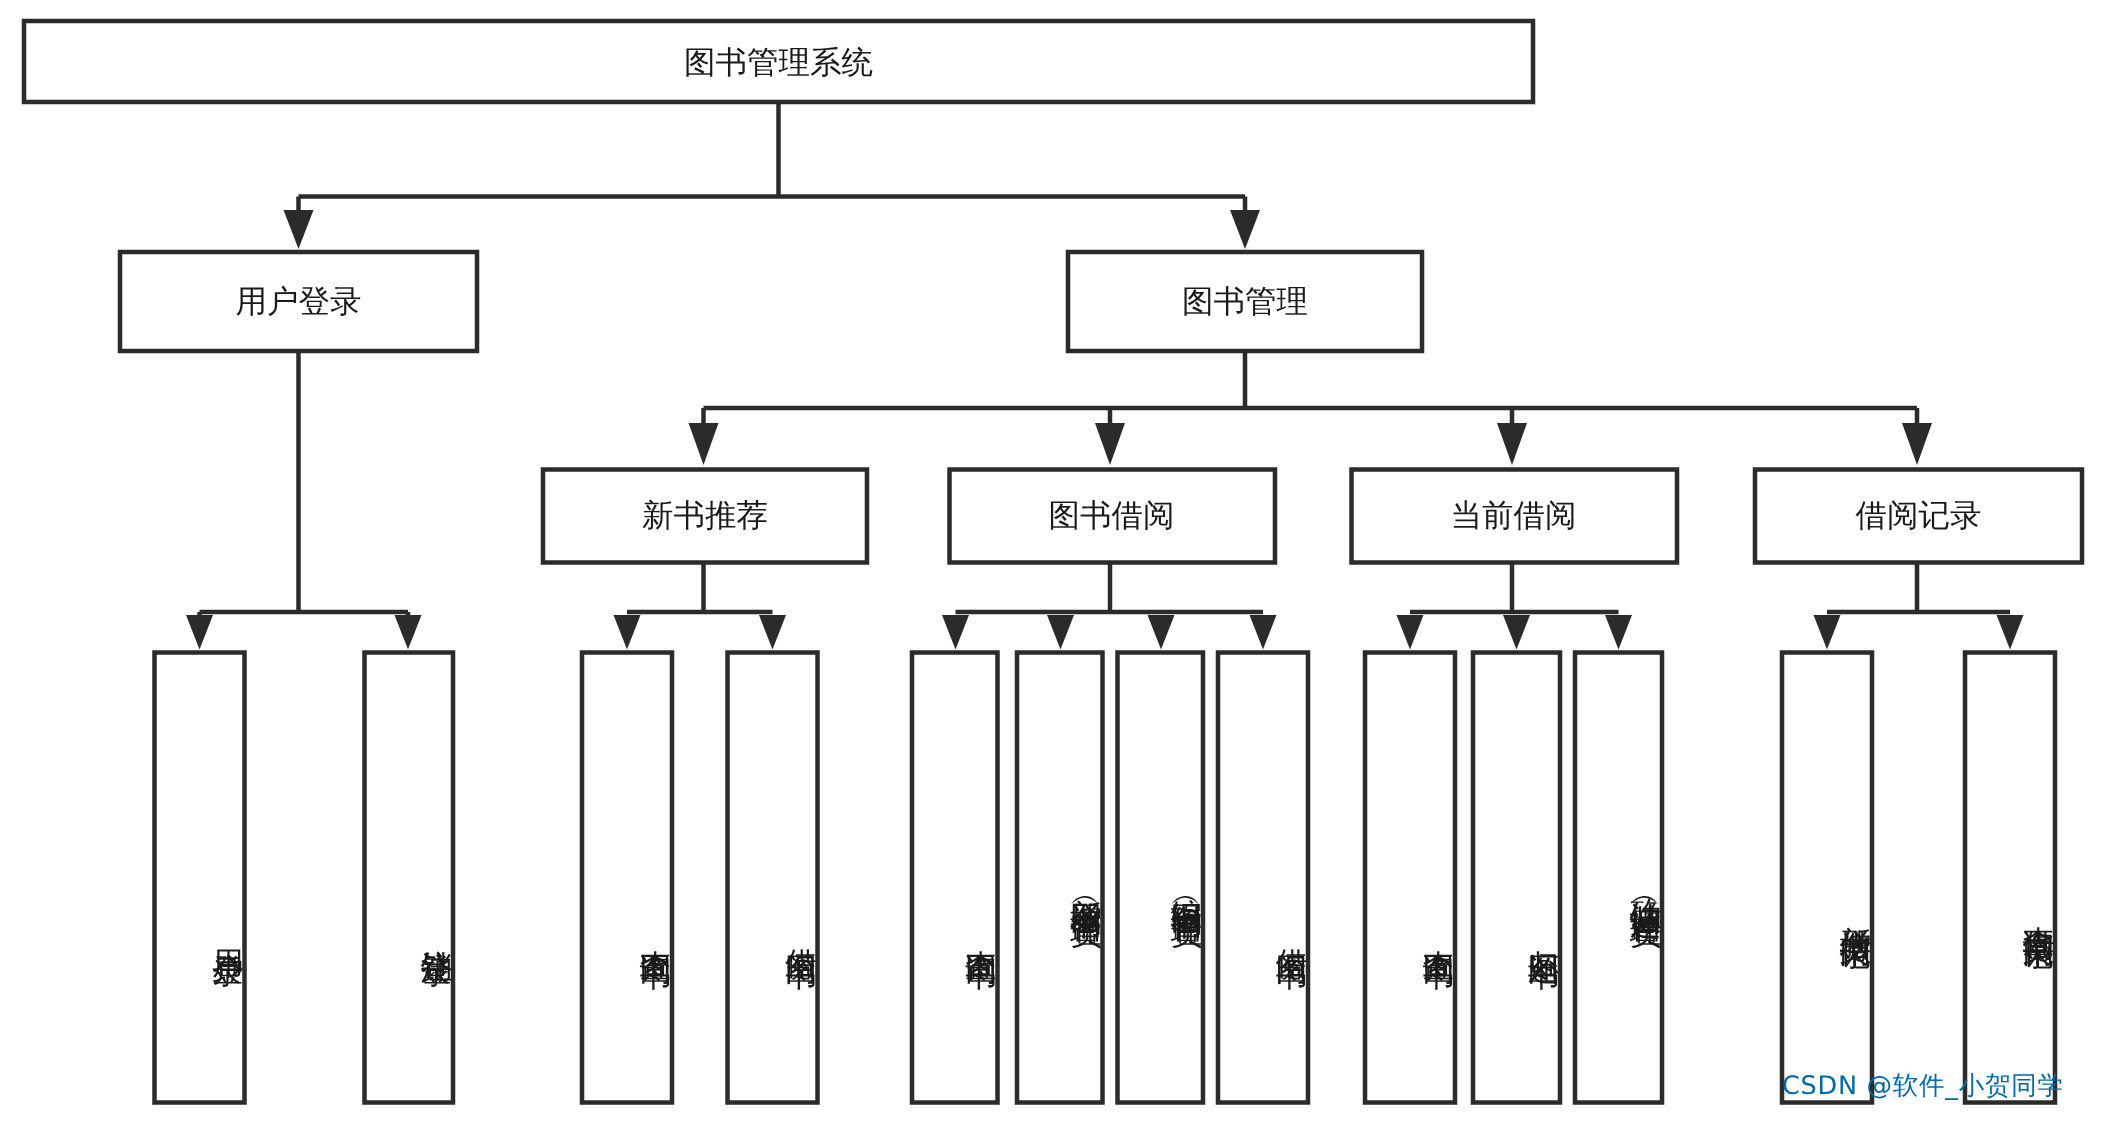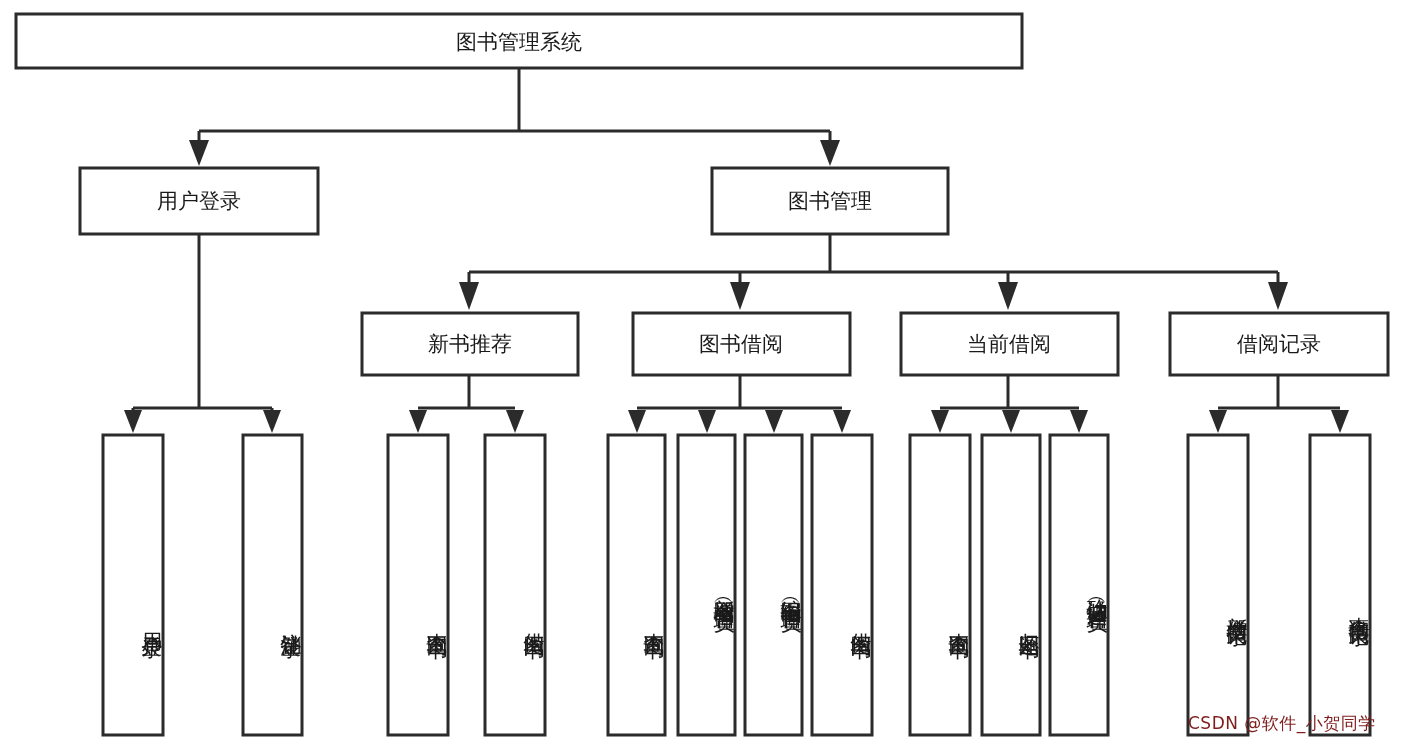--- a/index.html
+++ b/index.html
@@ -61,21 +61,21 @@
     letter-spacing: 2px;
     white-space: nowrap;
     pointer-events: none;
   }
   .watermark {
     position: absolute;
     left: 1188px;
     top: 712px;
     font-family: "DejaVu Sans", "Liberation Sans", sans-serif;
     font-size: 17px;
-    color: #7f1d1d;
+    color: #0369a1;
     white-space: nowrap;
     letter-spacing: 0.5px;
   }
 </style>
 </head>
 <body>
 
 <div id="diagram-root">
 
   <svg class="diagram-canvas" viewBox="0 0 1405 747">

